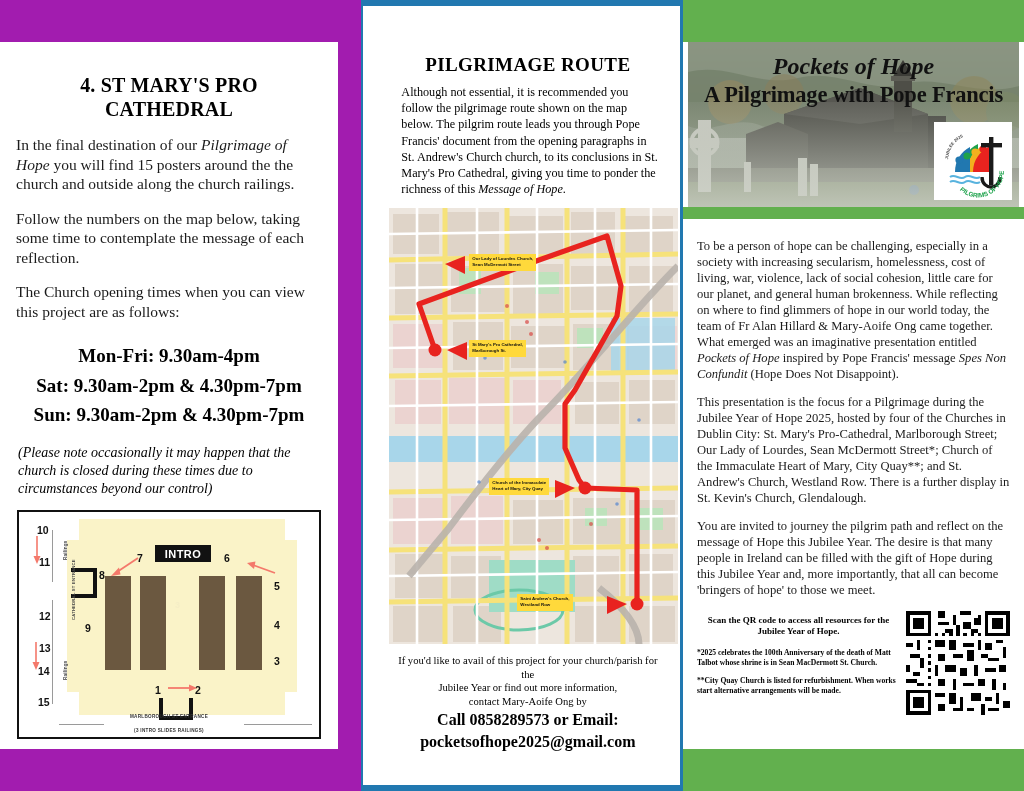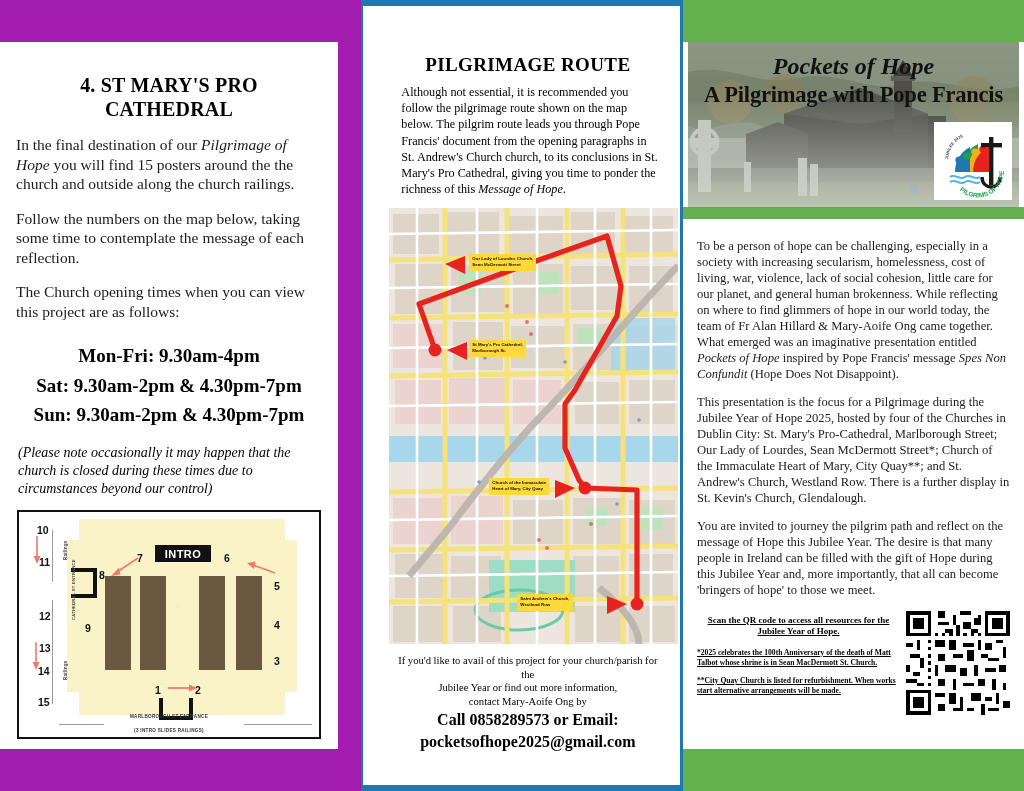--- a/index.html
+++ b/index.html
@@ -93,21 +93,21 @@
     font-size:22.5px;font-weight:bold;color:#111;letter-spacing:-.2px;
   }
   .logo{
     position:absolute;right:7px;bottom:7px;width:78px;height:78px;background:#fff;
     display:block;
   }
   .green-bar{height:12px;background:#62B04E;margin:0;}
   .right-body{padding:20px 14px 0 14px;}
   .right-p{font-size:12.6px;line-height:1.27;margin:0 0 12px 0;color:#1b1b1b;}
   .right-p em{font-style:italic;}
-  .qr-row{display:flex;align-items:flex-start;margin-top:4px;text-decoration:underline;}
+  .qr-row{display:flex;align-items:flex-start;margin-top:4px;}
   .qr-left{flex:1;padding-right:6px;}
   .qr-head{font-size:9px;font-weight:bold;text-align:center;line-height:1.3;margin:4px 4px 10px 4px;}
   .qr-note{font-size:7.6px;font-weight:bold;line-height:1.32;margin:0 0 8px 0;}
   .qr-img{width:104px;height:104px;flex:none;}
 </style>
 </head>
 <body>
 
 <div class="brochure">
 

